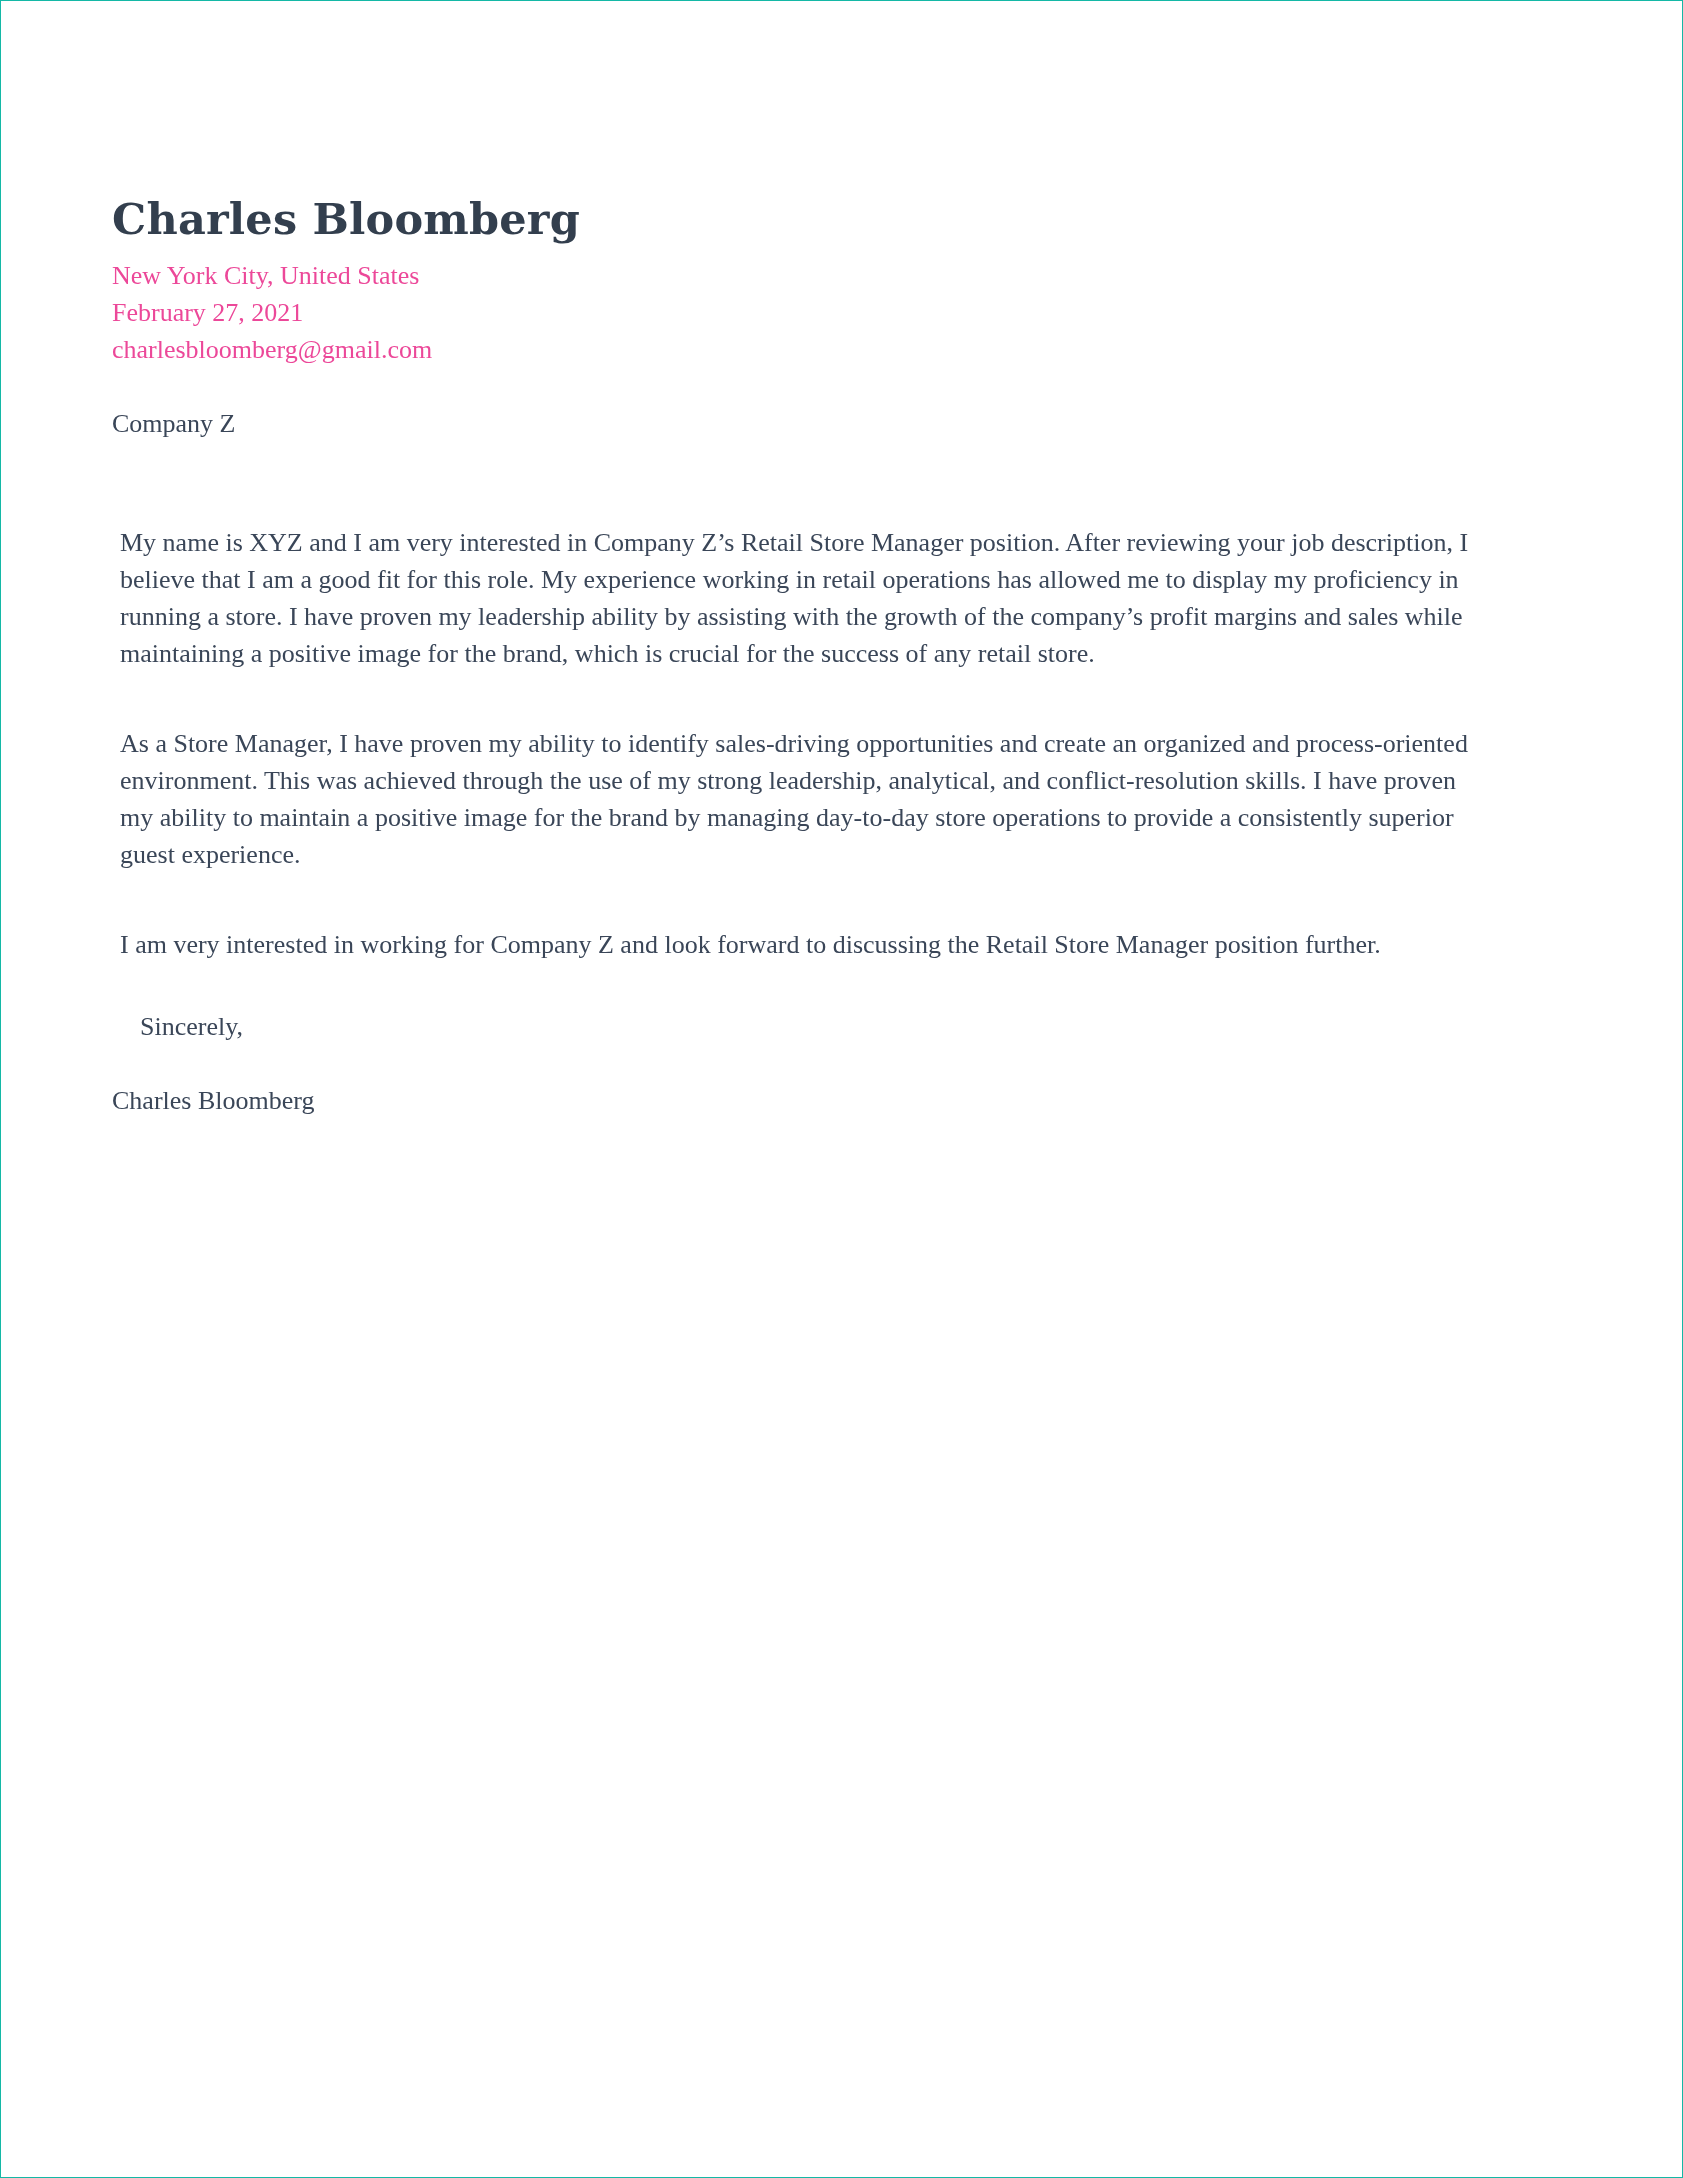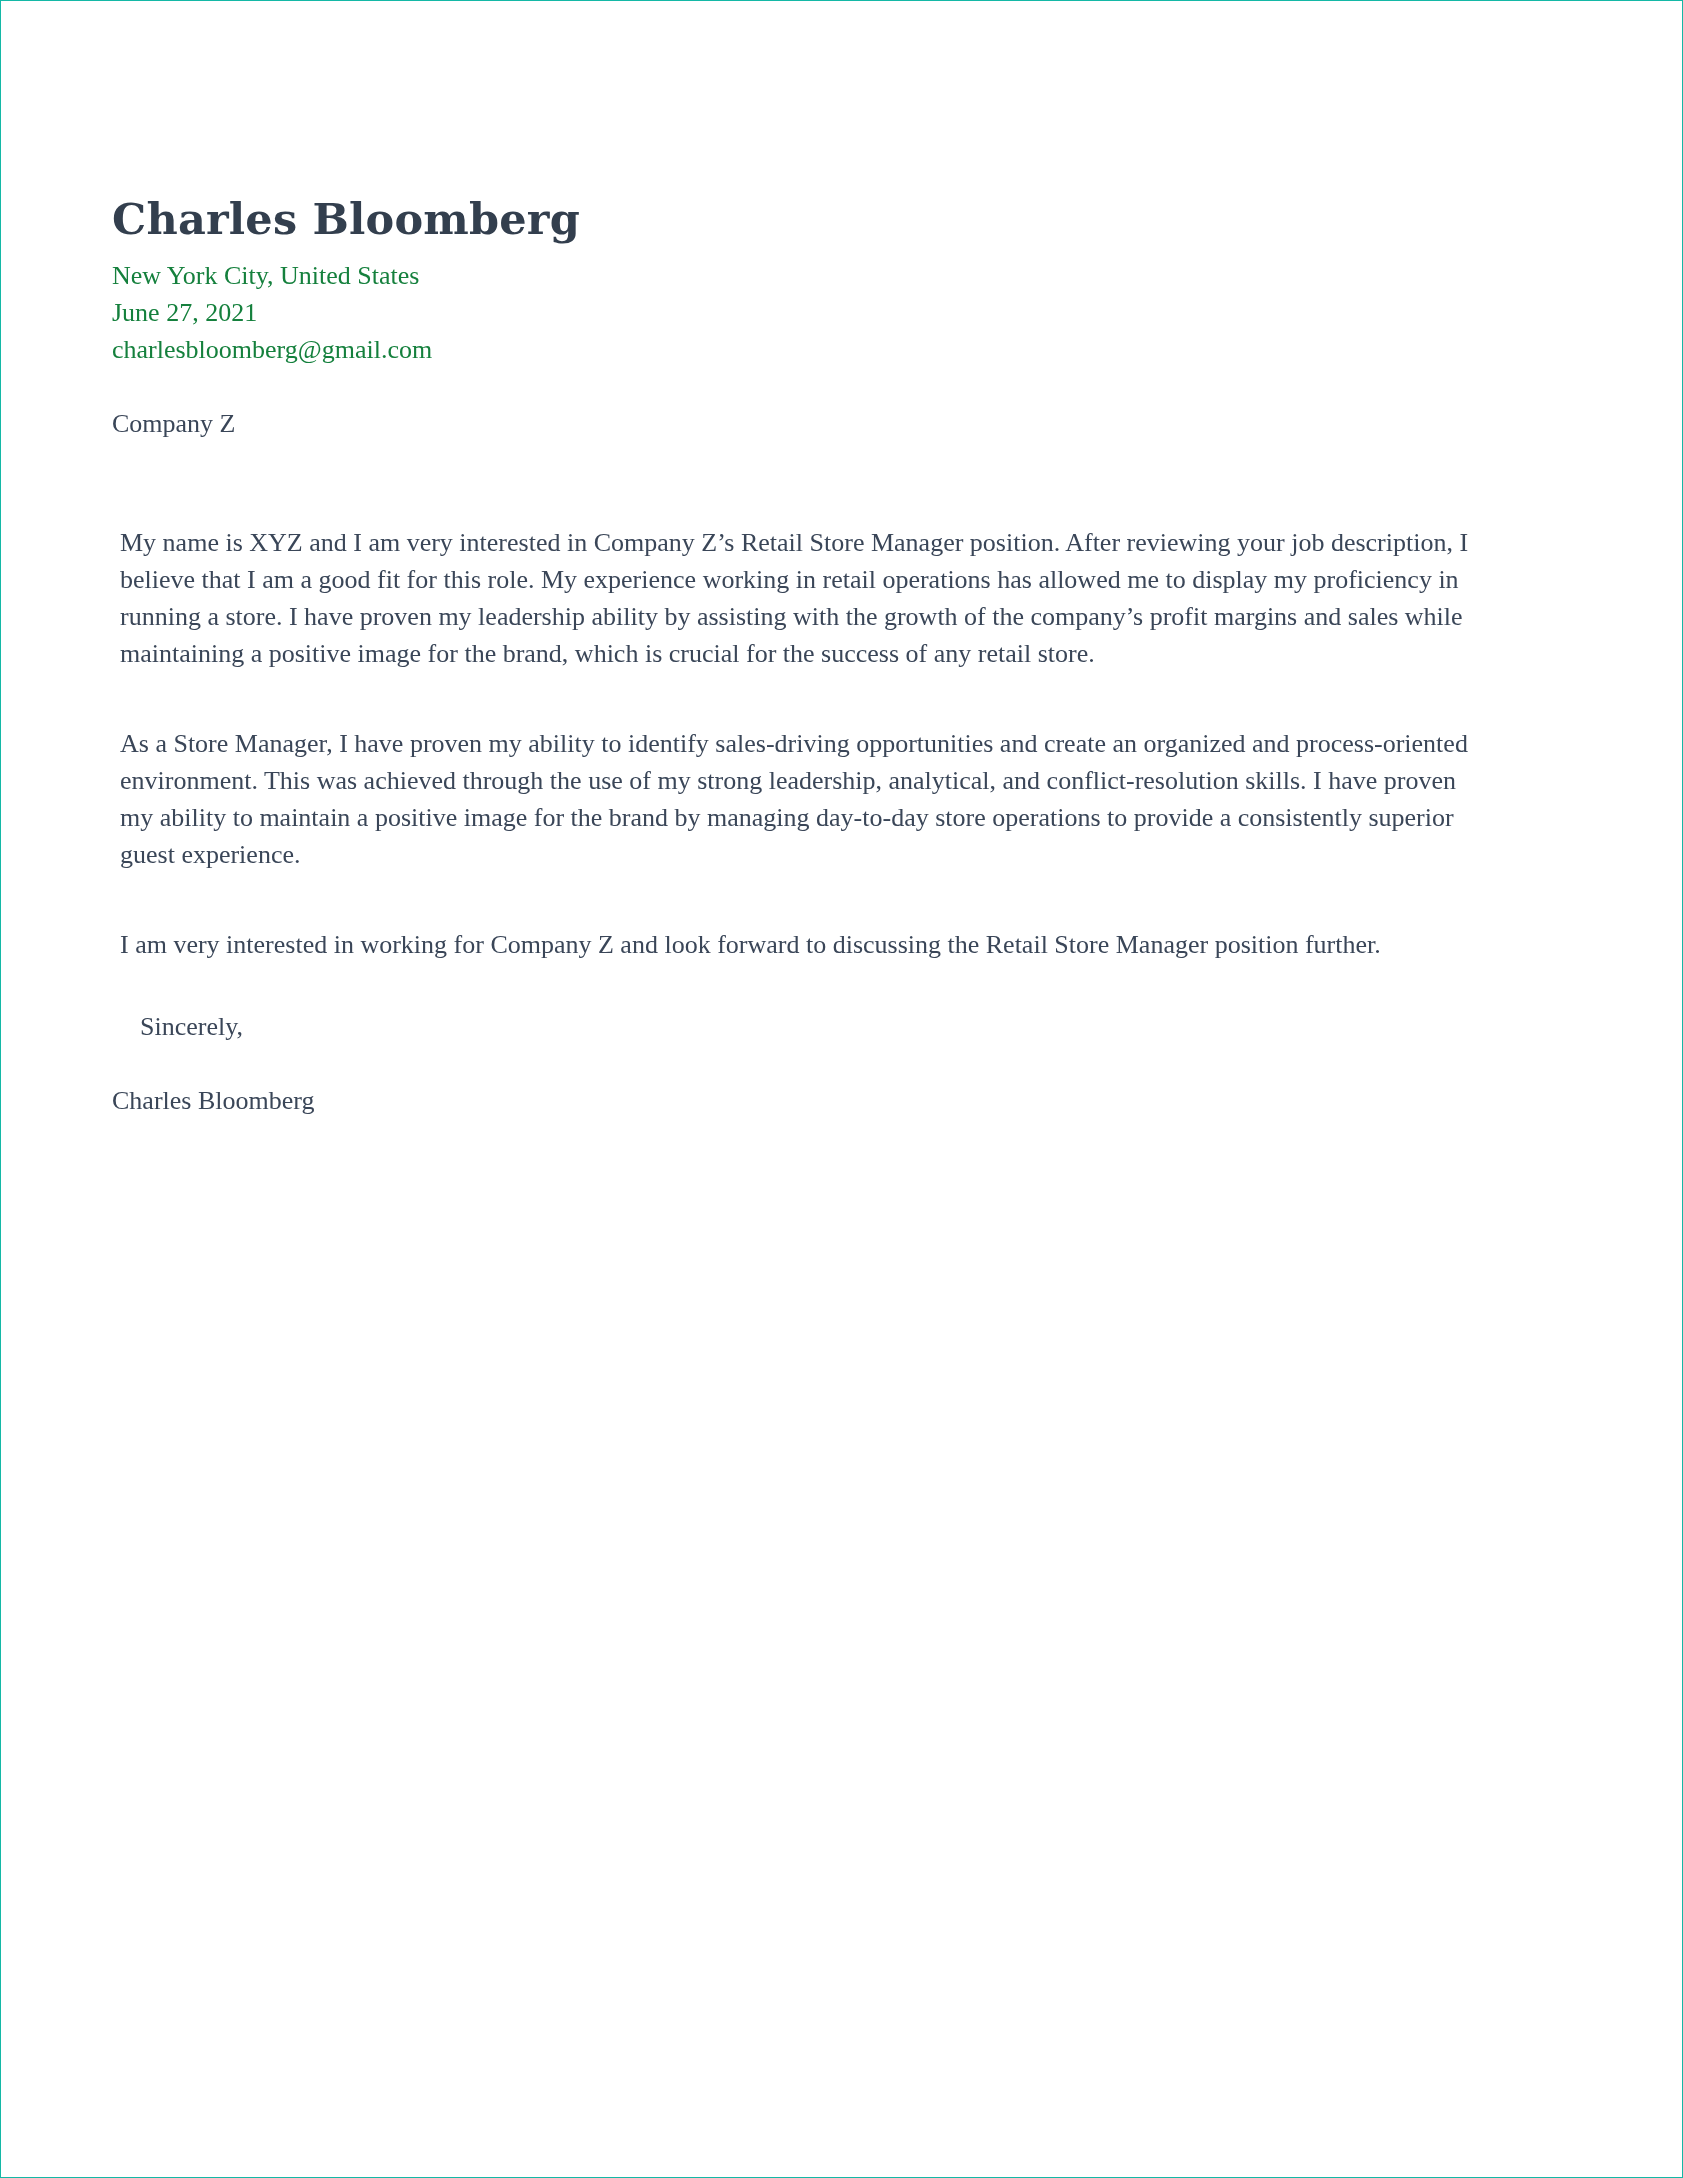--- a/index.html
+++ b/index.html
@@ -41,21 +41,21 @@
     margin: 0 0 14px 0;
   }
 
   .contact-block {
     margin: 0 0 0 0;
   }
 
   .contact-line {
     font-size: 26px;
     line-height: 37px;
-    color: #15803d;
+    color: #ec4899;
     white-space: nowrap;
   }
 
   .spacer-sm { height: 37px; }
 
   .company-line {
     font-size: 26px;
     line-height: 37px;
     color: #3a4658;
   }
@@ -91,21 +91,21 @@
 </head>
 <body>
 
 <div class="page">
   <div class="letter">
 
     <h1 class="name-heading">Charles Bloomberg</h1>
 
     <div class="contact-block">
       <div class="contact-line">New York City, United States</div>
-      <div class="contact-line">June 27, 2021</div>
+      <div class="contact-line">February 27, 2021</div>
       <div class="contact-line">charlesbloomberg@gmail.com</div>
     </div>
 
     <div class="spacer-sm"></div>
 
     <div class="company-line">Company Z</div>
 
     <div class="spacer-sm"></div>
 
 

